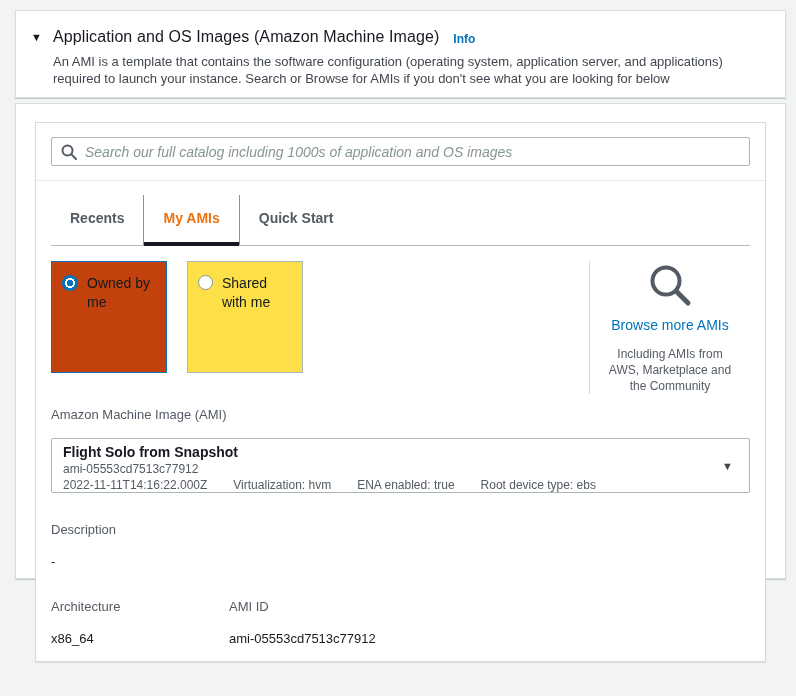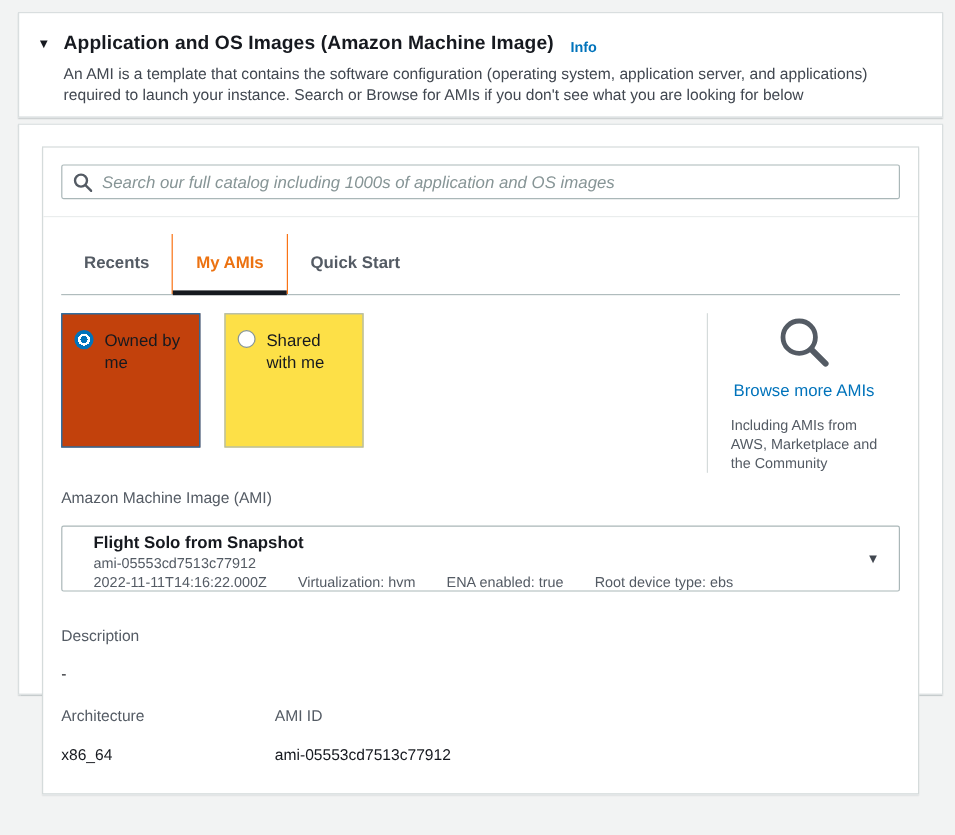--- a/index.html
+++ b/index.html
@@ -19,21 +19,21 @@
     border:1px solid #d9dedf;
     box-shadow:0 1px 1px rgba(0,28,36,0.18);
   }
   
   .header-card { top:10px; height:88px; padding:17px 20px 0 15px; }
   .title-row { display:flex; align-items:center; }
   .caret-down {
     font-size:11px; color:#16191f; width:22px; flex:0 0 22px;
     cursor:pointer; line-height:1;
   }
-  .section-title { font-size:16px; font-weight:bold; color:#16191f; letter-spacing:0.1px; }
+  .section-title { font-size:16px; font-weight:normal; color:#16191f; letter-spacing:0.1px; }
   .info-link {
     margin-left:14px; font-size:12px; font-weight:bold; color:#0073bb;
     text-decoration:none; cursor:pointer; position:relative; top:2px;
   }
   .section-desc {
     margin:7px 0 0 22px; font-size:13px; line-height:17px; color:#414750;
     max-width:715px;
   }
   
   .main-card { top:103px; height:476px; padding:18px 19px; }
@@ -82,45 +82,45 @@
     border:1px solid #879596; background:#fff; margin-top:1px;
   }
   .radio.checked {
     border:none; width:16px; flex:0 0 16px; height:16px;
     background:radial-gradient(circle,#0073bb 0 3px,#ffffff 3px 5px,#0073bb 5px 8px);
   }
   .radio-label { font-size:14px; line-height:19px; color:#16191f; }
   .spacer { flex:1; }
   .browse-col {
     width:161px; min-height:127px; border-left:1px solid #d5dbdb;
-    display:flex; flex-direction:column; align-items:center; 
+    display:flex; flex-direction:column; align-items:center; text-align:center;
     padding-top:1px;
   }
   .browse-link {
     margin-top:9px; font-size:14px; color:#0073bb; text-decoration:none; cursor:pointer;
   }
   .browse-note { margin-top:13px; font-size:12px; line-height:16px; color:#545b64; }
   
   .ami-label { margin-top:13px; font-size:13px; color:#545b64; }
   .select-box {
     margin-top:16px; height:55px; border:1px solid #aab7b8; border-radius:2px;
-    padding:5px 44px 5px 26px; position:relative; cursor:pointer; background:#fff;
+    padding:5px 44px 5px 11px; position:relative; cursor:pointer; background:#fff;
   }
   .sel-name { font-size:14px; font-weight:bold; color:#16191f; line-height:17px; }
   .sel-id { font-size:12px; color:#545b64; line-height:14px; margin-top:1px; }
   .sel-meta { display:flex; gap:26px; font-size:12px; color:#545b64; line-height:14px; margin-top:2px; }
   .sel-caret {
     position:absolute; right:16px; top:50%; transform:translateY(-50%);
     font-size:11px; color:#414750;
   }
   
   .d-label { font-size:13px; color:#545b64; }
   .d-value { font-size:13px; color:#16191f; margin-top:17px; }
   .detail-block { margin-top:29px; }
-  .details-row { display:flex; margin-top:20px; }
+  .details-row { display:flex; margin-top:30px; }
   .d-col-1 { width:178px; }
   svg { display:block; }
 </style>
 </head>
 <body>
 
 <section class="card header-card">
   <div class="title-row">
     <span class="caret-down">▼</span>
     <h1 class="section-title">Application and OS Images (Amazon Machine Image)</h1>

